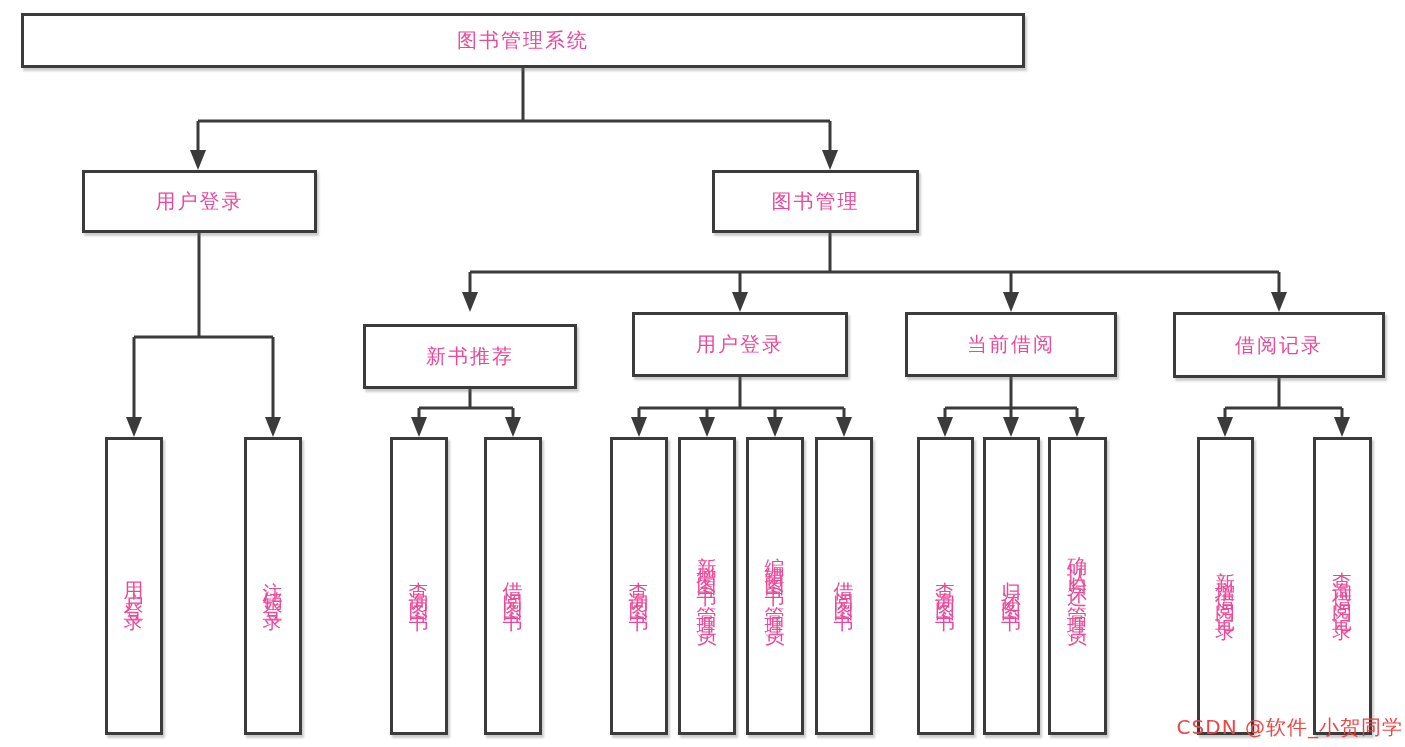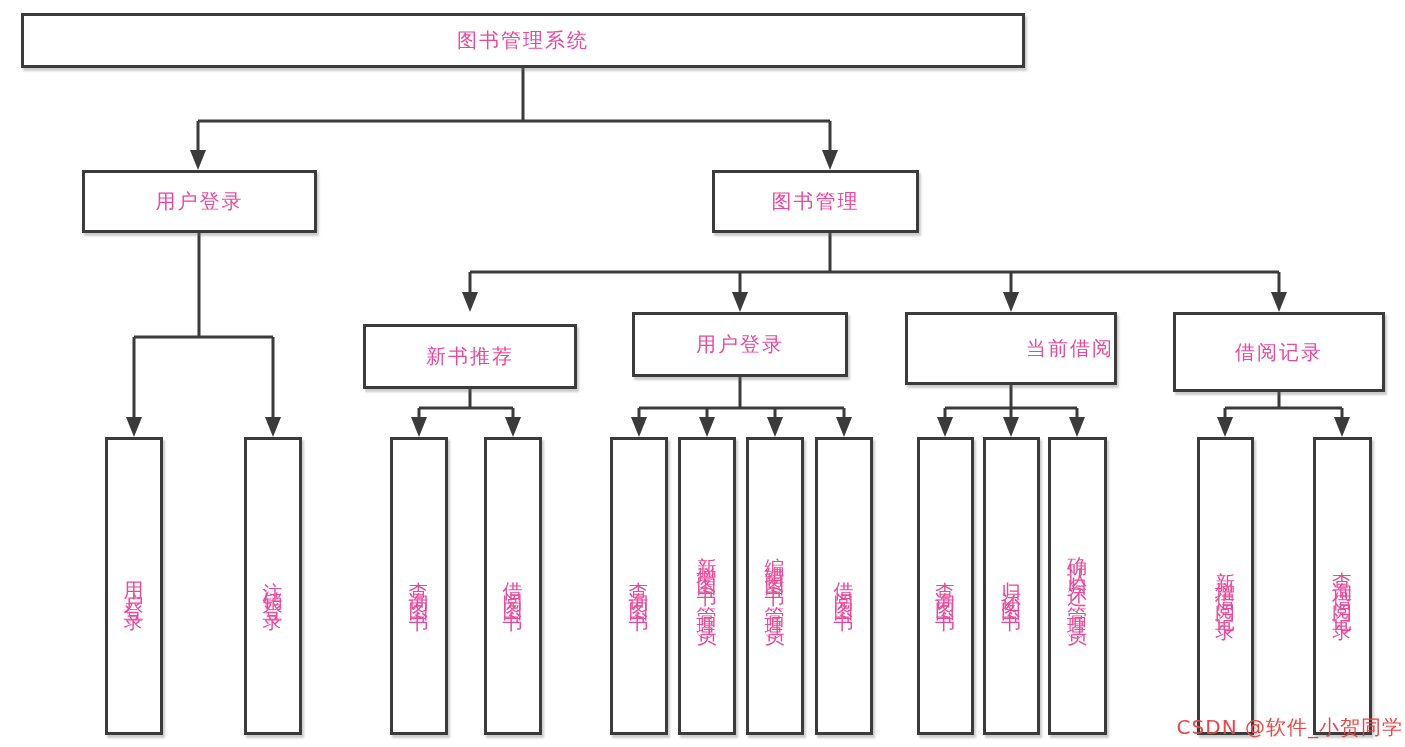--- a/index.html
+++ b/index.html
@@ -81,24 +81,24 @@
   <div class="box h" style="left:712px; top:170px; width:207px; height:63px;">
     <span>图书管理</span>
   </div>
 
   <div class="box h" style="left:363px; top:324px; width:214px; height:65px;">
     <span>新书推荐</span>
   </div>
   <div class="box h" style="left:632px; top:312px; width:216px; height:65px;">
     <span>用户登录</span>
   </div>
-  <div class="box h" style="left:905px; top:312px; width:212px; height:73px;justify-content:flex-end;">
+  <div class="box h" style="left:905px; top:312px; width:212px; height:65px;">
     <span>当前借阅</span>
   </div>
-  <div class="box h" style="left:1173px; top:312px; width:212px; height:80px;">
+  <div class="box h" style="left:1173px; top:312px; width:212px; height:66px;">
     <span>借阅记录</span>
   </div>
 
   <div class="box v" style="left:105px;">
     <span>用户登录</span>
   </div>
   <div class="box v" style="left:244px;">
     <span>注销登录</span>
   </div>
 

